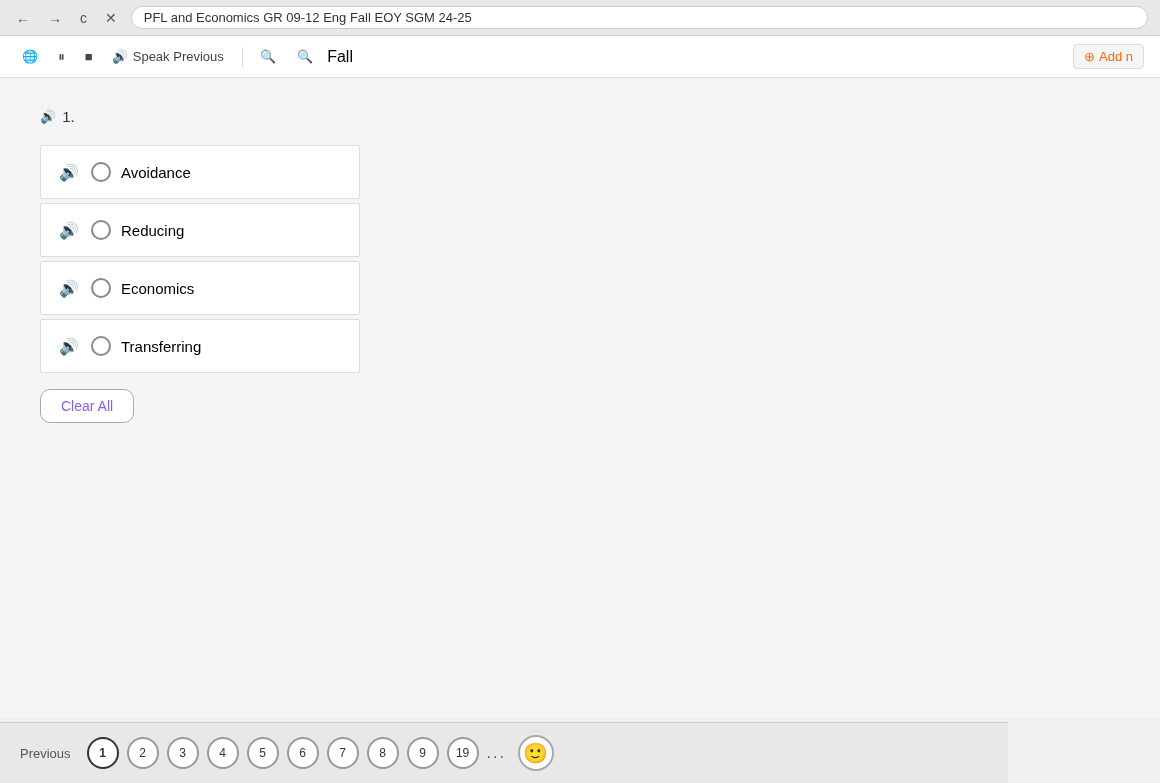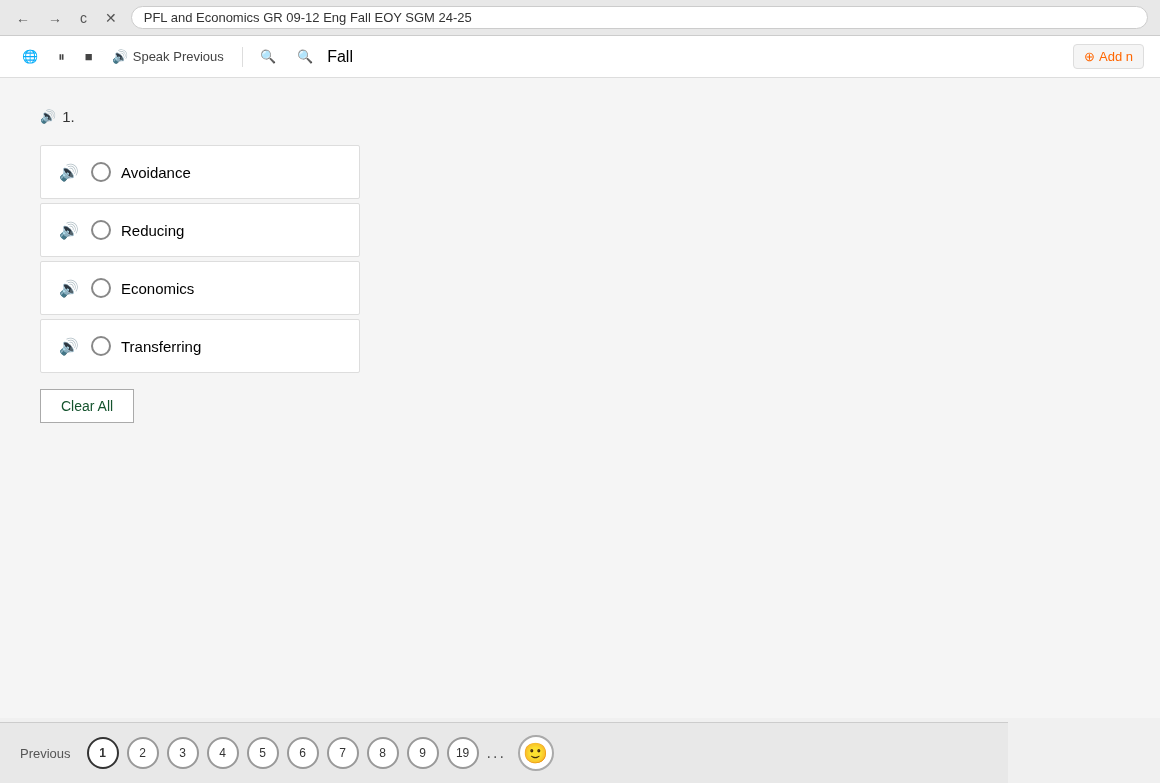--- a/index.html
+++ b/index.html
@@ -165,22 +165,22 @@
       color: #000000;
     }
 
     .clear-all-btn {
       margin-top: 16px;
       border: 1px solid #aaa;
       background: white;
       padding: 8px 20px;
       font-size: 14px;
       cursor: pointer;
-      border-radius: 0;
-      color: #14532d;
+      border-radius: 10px;
+      color: #8b5cf6;
     }
 
     
     .bottom-nav {
       background: #e8e8e8;
       border-top: 1px solid #ccc;
       padding: 12px 20px;
       display: flex;
       align-items: center;
       gap: 8px;

